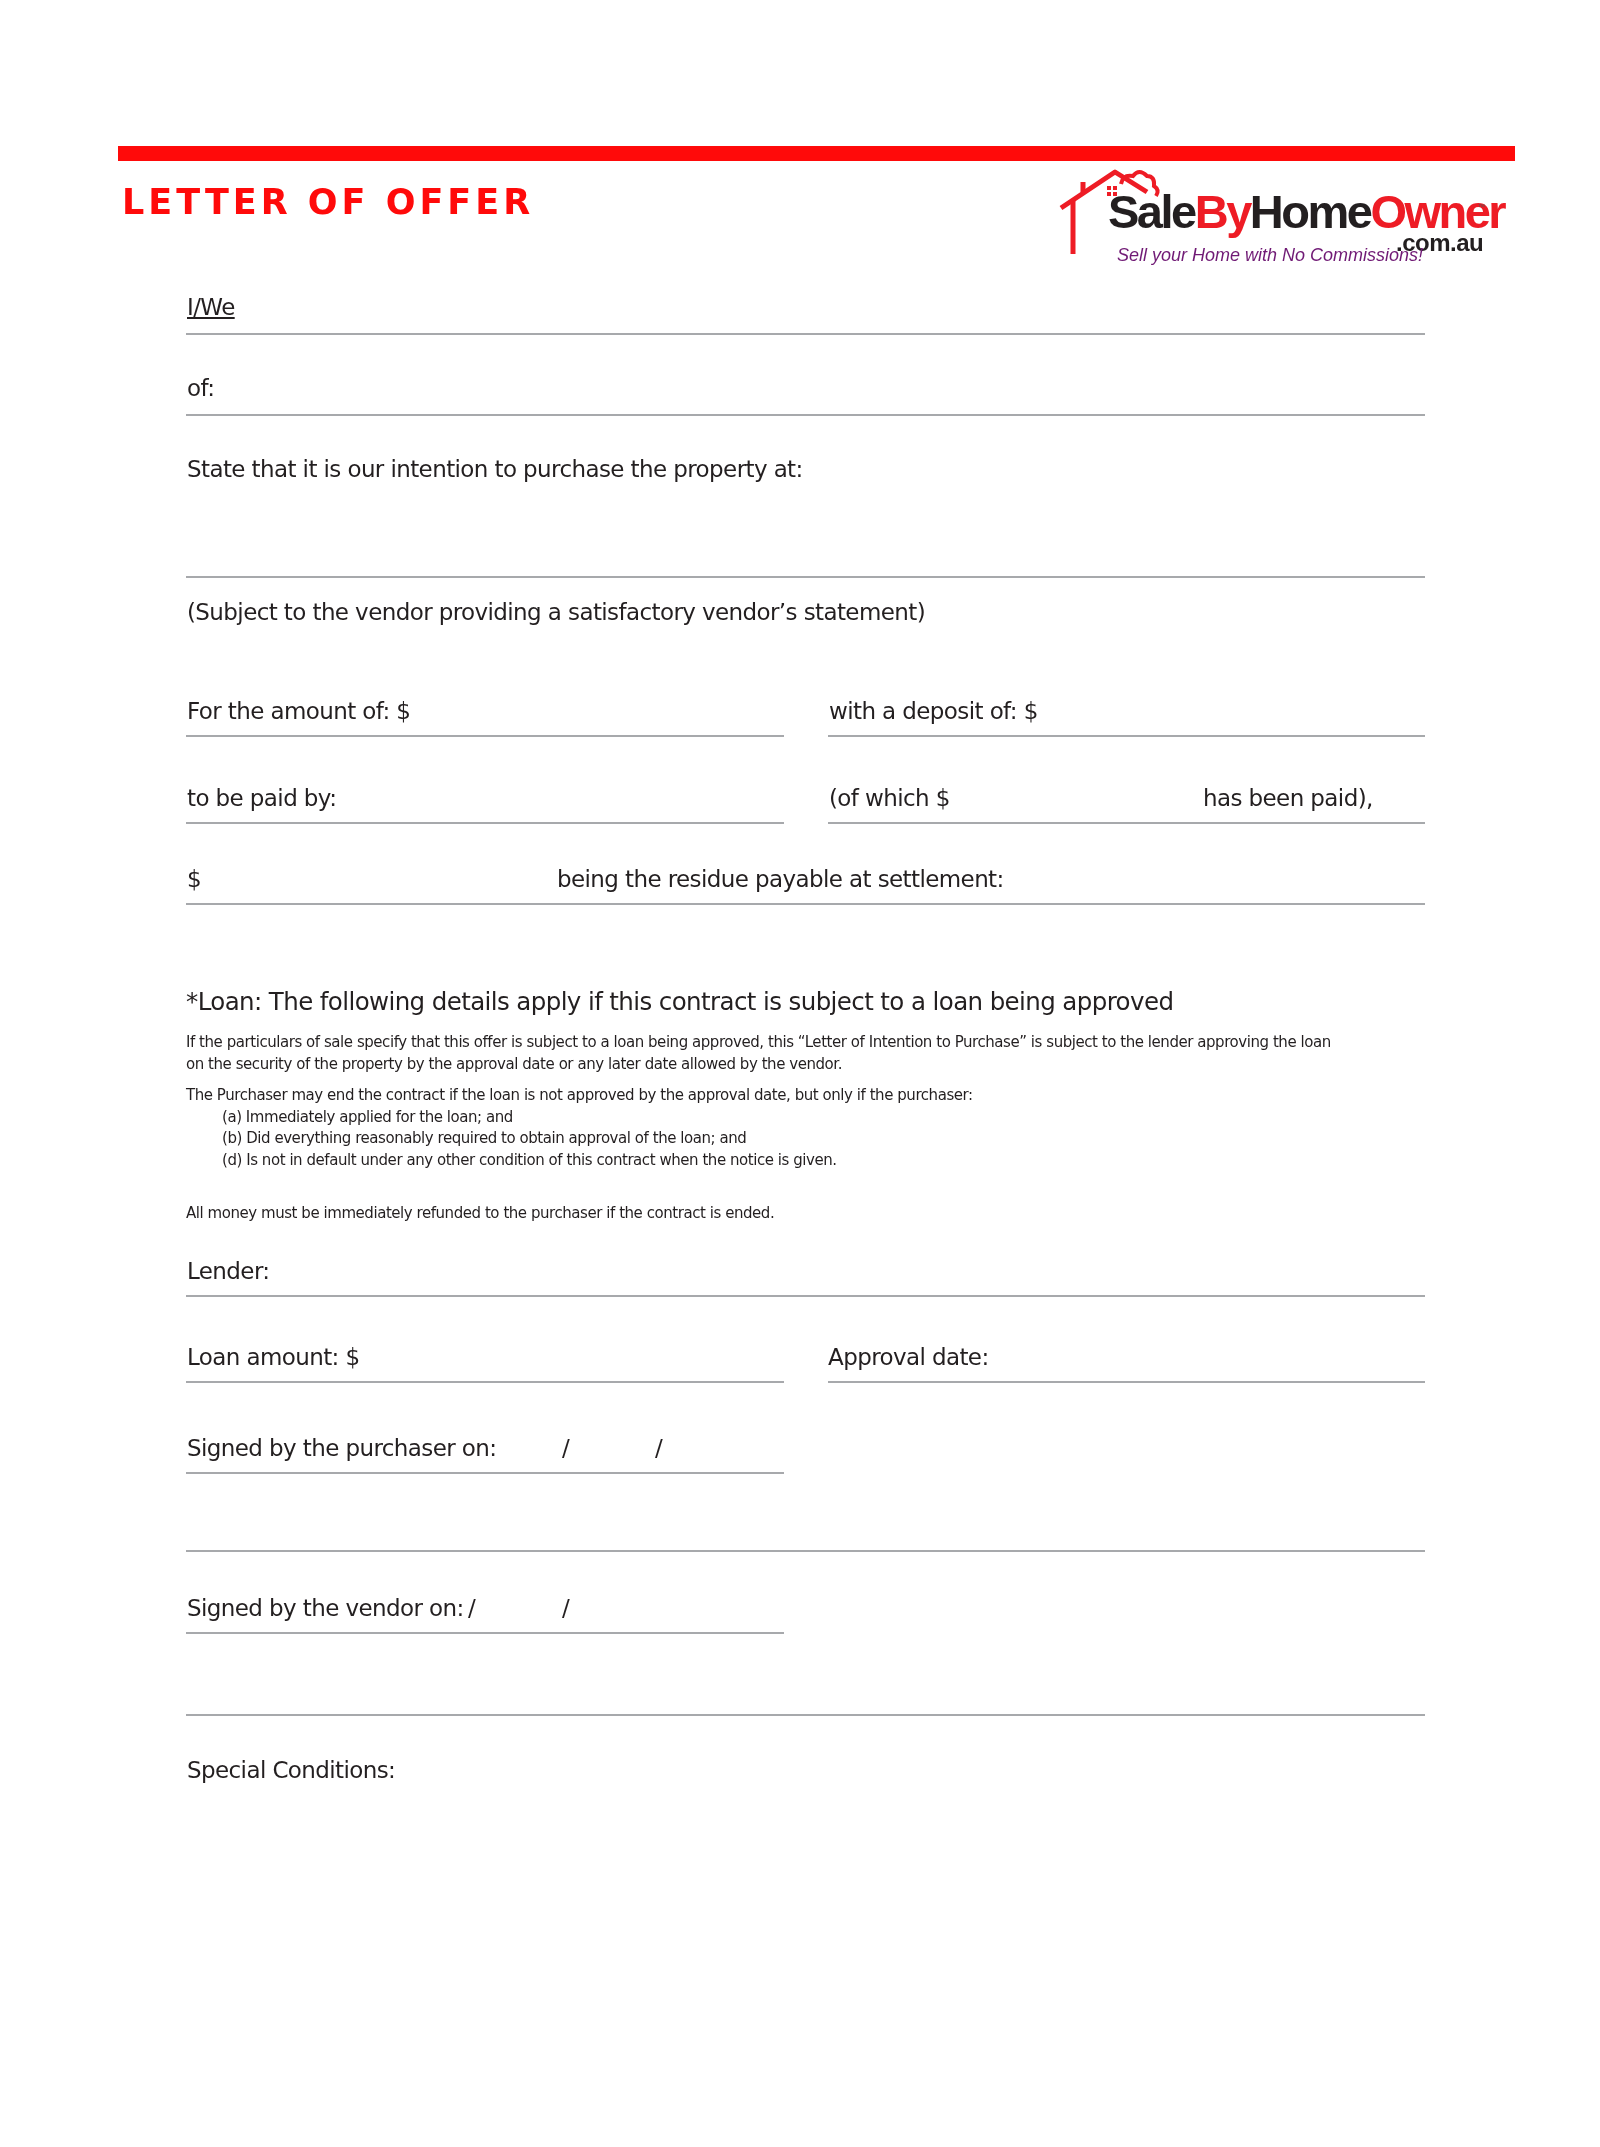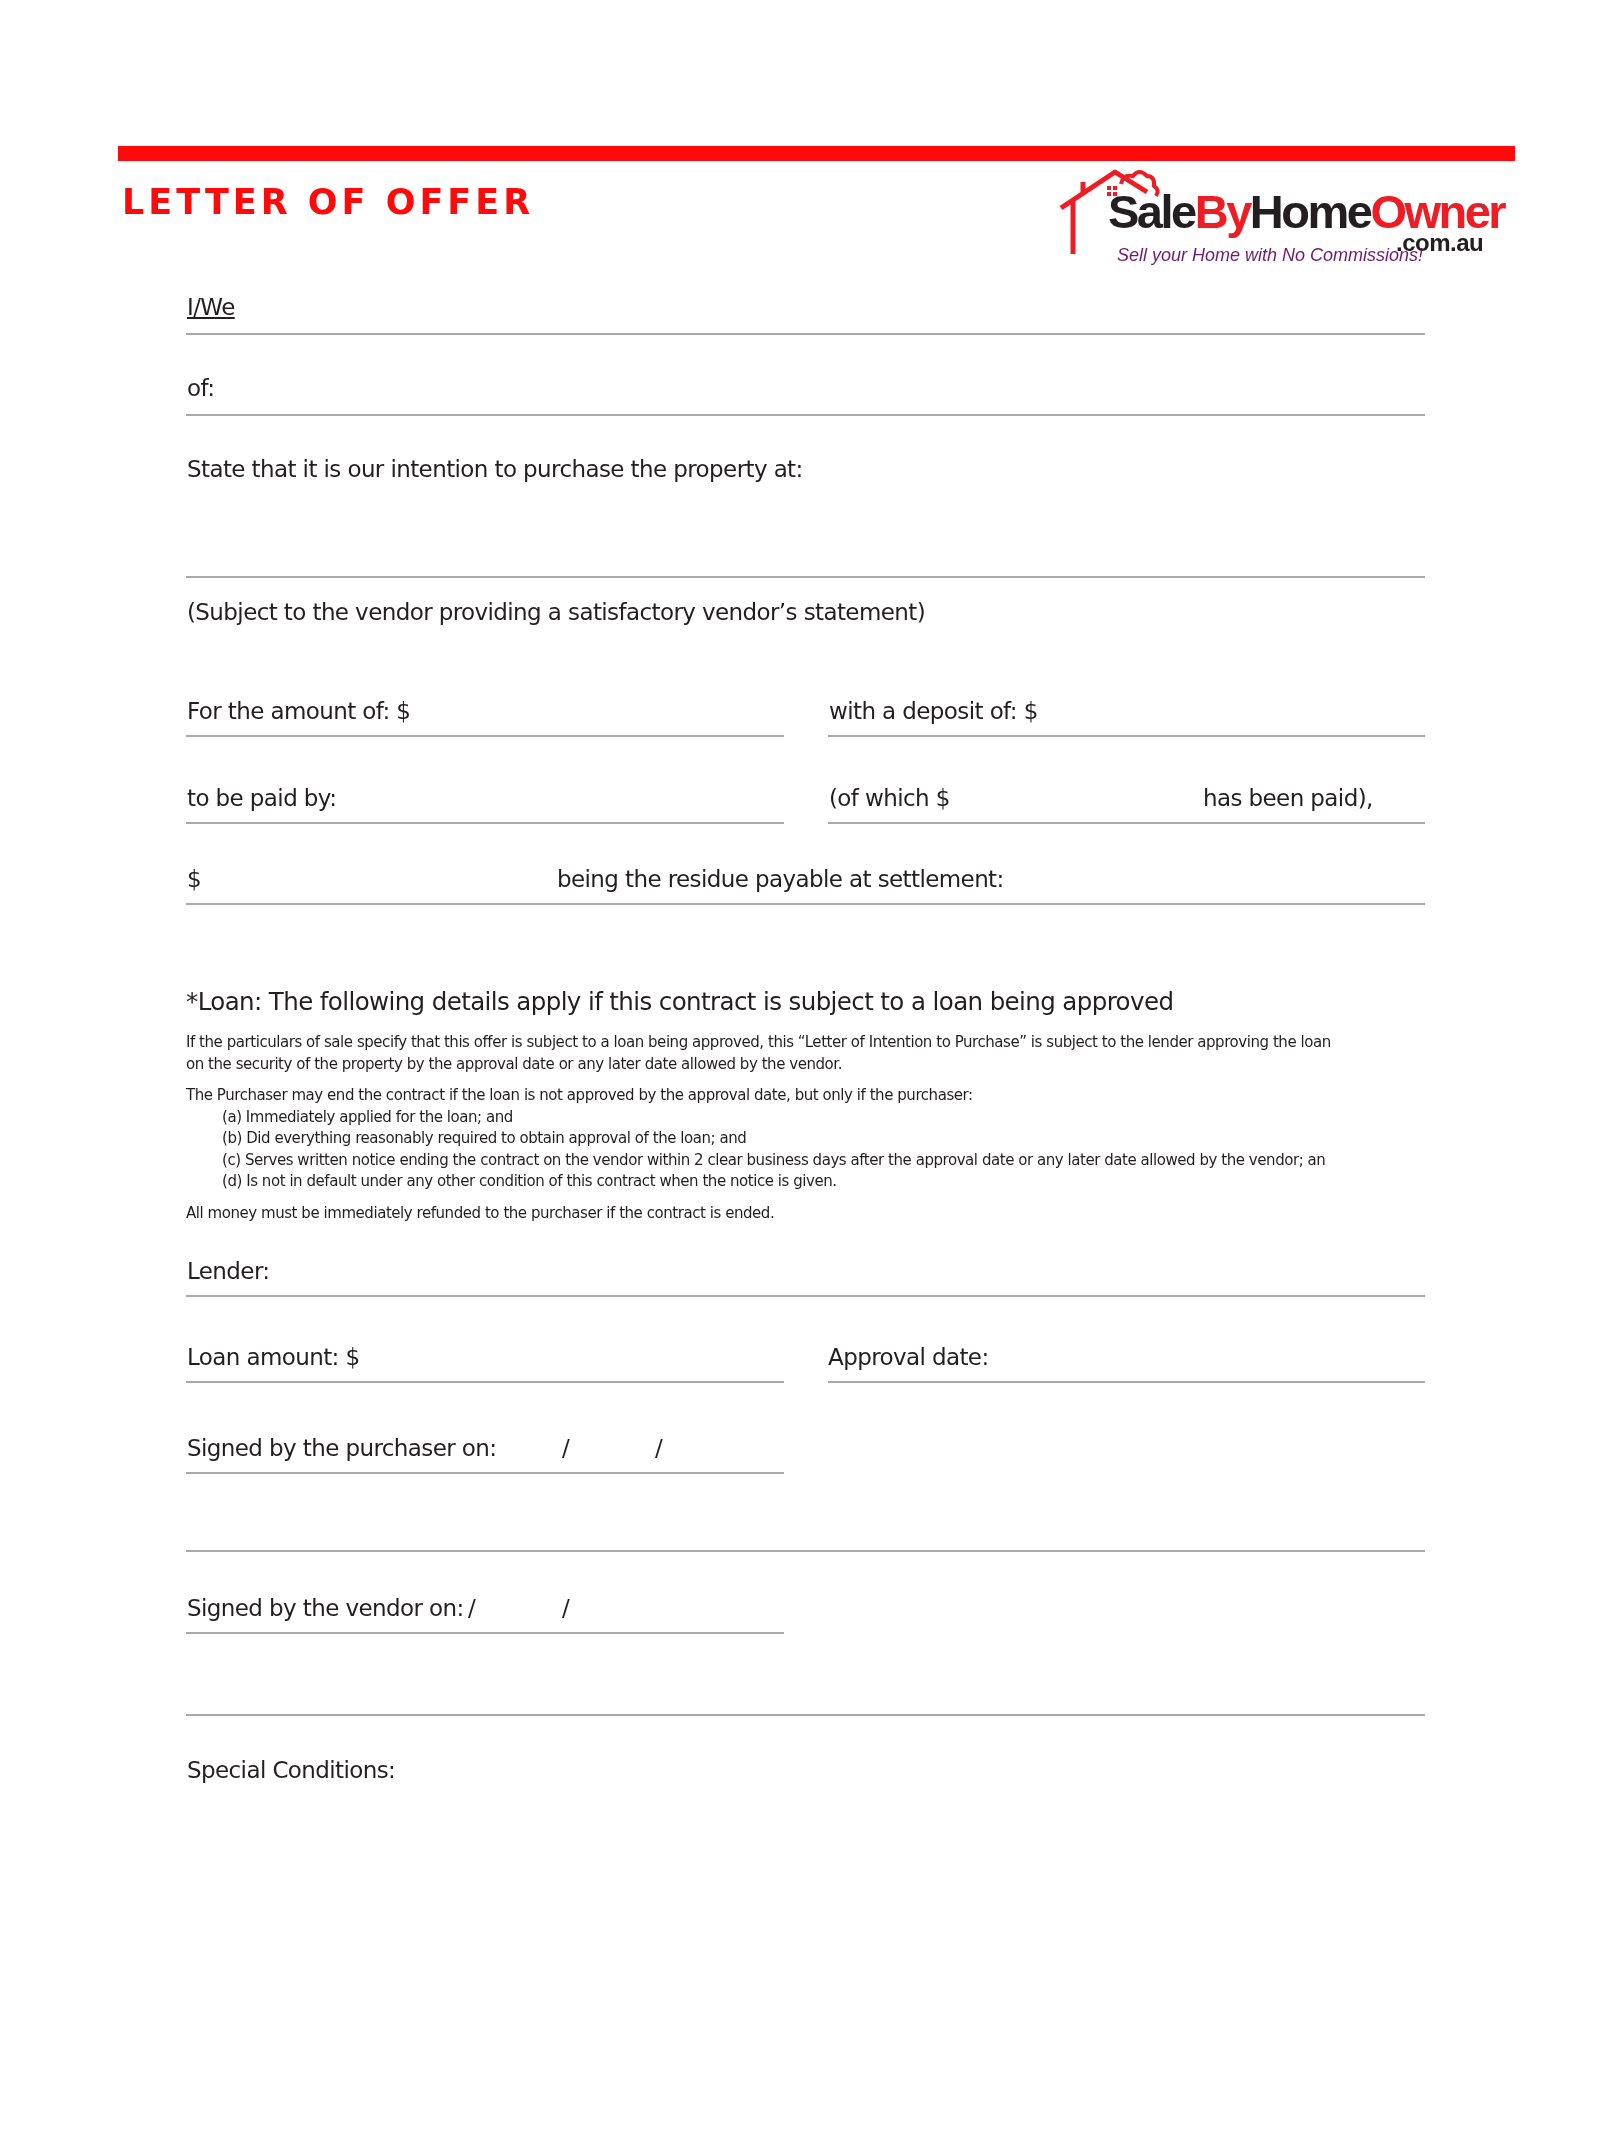--- a/index.html
+++ b/index.html
@@ -85,21 +85,20 @@
 
 <div class="abs heading" style="left:186px; top:987px;">*Loan: The following details apply if this contract is subject to a loan being approved</div>
 <div class="abs small" style="left:186px; top:1032px;">
   <div>If the particulars of sale specify that this offer is subject to a loan being approved, this “Letter of Intention to Purchase” is subject to the lender approving the loan</div>
   <div>on the security of the property by the approval date or any later date allowed by the vendor.</div>
 </div>
 <div class="abs small" style="left:186px; top:1085px;">
   <div>The Purchaser may end the contract if the loan is not approved by the approval date, but only if the purchaser:</div>
   <div class="indent">(a) Immediately applied for the loan; and</div>
   <div class="indent">(b) Did everything reasonably required to obtain approval of the loan; and</div>
-  <div class="indent">(c) Serves written notice ending the contract on the vendor within 2 clear business days after the approval date or any later date allowed by the vendor; an</div>
   <div class="indent">(d) Is not in default under any other condition of this contract when the notice is given.</div>
 </div>
 <div class="abs small" style="left:186px; top:1203px;text-align:center;">All money must be immediately refunded to the purchaser if the contract is ended.</div>
 
 <div class="abs label" style="left:187px; top:1258px;">Lender:</div>
 <div class="abs rule full" style="top:1295px;"></div>
 
 <div class="abs label" style="left:187px; top:1344px;">Loan amount: $</div>
 <div class="abs rule leftcol" style="top:1381px;"></div>
 <div class="abs label" style="left:828px; top:1344px;">Approval date:</div>

